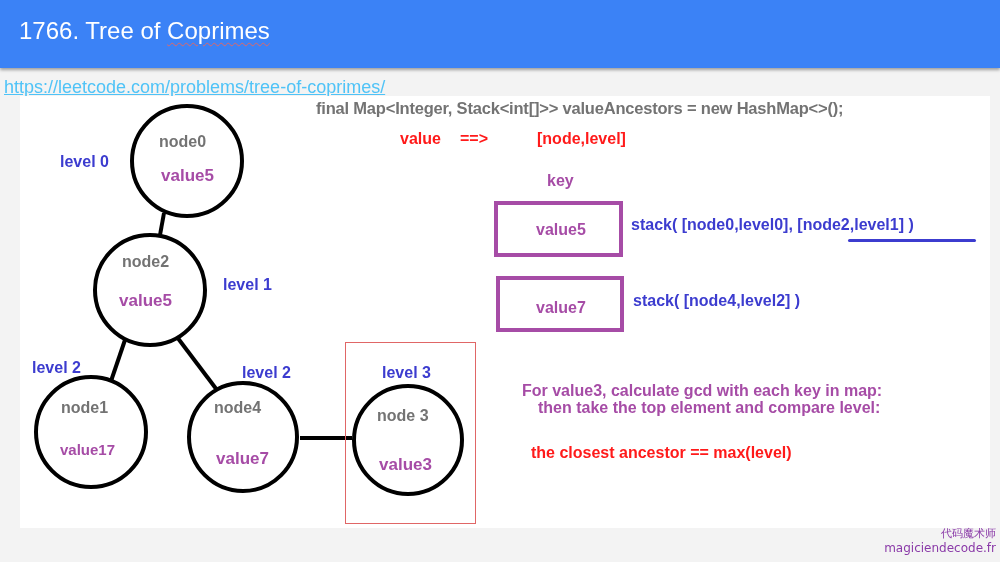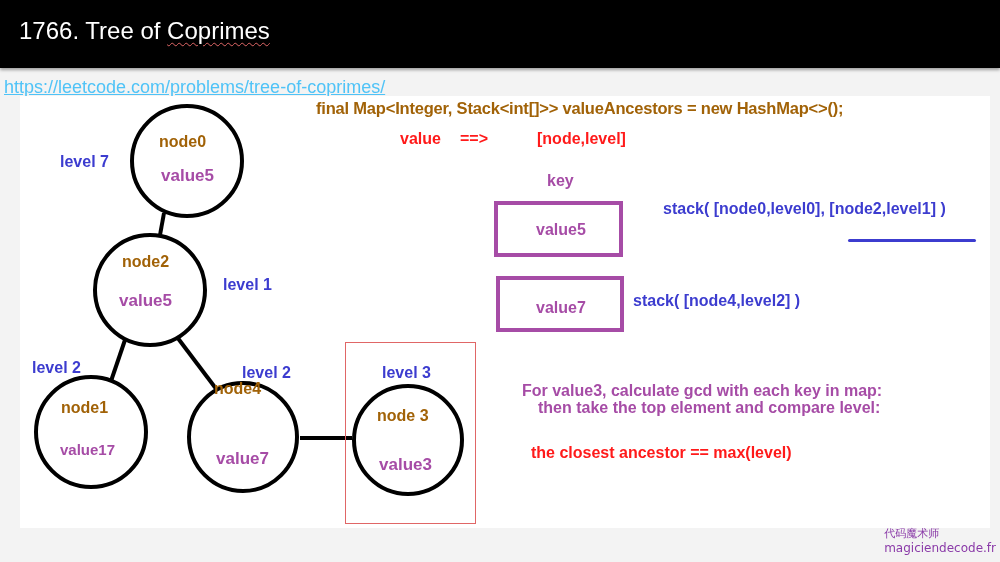--- a/index.html
+++ b/index.html
@@ -1,32 +1,32 @@
 <!DOCTYPE html>
 <html><head>
 <meta charset="utf-8">
 <style>
   html, body { margin:0; padding:0; }
   body { width:1000px; height:562px; position:relative; overflow:hidden; background:#f3f3f3; font-family:"Liberation Sans", sans-serif; }
-  .header { position:absolute; left:0; top:0; width:1000px; height:68px; background:#000000; box-shadow:0 2px 3px rgba(0,0,0,0.35); }
+  .header { position:absolute; left:0; top:0; width:1000px; height:68px; background:#3b82f6; box-shadow:0 2px 3px rgba(0,0,0,0.35); }
   .header-title { position:absolute; left:19px; top:17px; color:#fff; font-size:24px; font-family:"Liberation Sans", sans-serif; }
   .header-title .sq { text-decoration: underline wavy #e06666; text-decoration-thickness:1px; text-underline-offset:3px; }
   .link { position:absolute; left:4px; top:77px; color:#4fc3f7; font-size:18px; text-decoration:underline;text-align:right; }
   .panel { position:absolute; left:20px; top:96px; width:970px; height:432px; background:#fff; }
   .footer-strip { position:absolute; left:0; top:533px; width:1000px; height:29px; background:#f3f3f3; }
   .abs { position:absolute; white-space:nowrap; font-weight:bold; }
   svg.tree { position:absolute; left:0; top:0; }
-  .code { font-size:16px; color:#a16207; }
+  .code { font-size:16px; color:#737373; }
   .red { color:#ff1a1a; font-size:16px; }
   .purple { color:#a64ca6; font-size:16px; }
   .blue { color:#3c3ccf; font-size:16px; }
   .keybox { position:absolute; border:4px solid #a64ca6; background:#fff; box-sizing:border-box; }
   .keybox span { position:absolute; font-weight:bold; color:#a64ca6; font-size:16px; }
   .highlight-box { position:absolute; left:345px; top:342px; width:131px; height:182px; border:1px solid #e06666; box-sizing:border-box; }
-  .watermark { position:absolute; right:4px; top:526px; text-align:left; color:#8a3aa8; font-size:12px; line-height:15px; font-family:"DejaVu Sans", sans-serif; }
+  .watermark { position:absolute; right:4px; top:526px; text-align:right; color:#8a3aa8; font-size:12px; line-height:15px; font-family:"DejaVu Sans", sans-serif; }
 </style>
 </head>
 <body>
 
 <div class="header">
   <div class="header-title"><span>1766. Tree of </span><span class="sq">Coprimes</span></div>
 </div>
 
 <a class="link">https://leetcode.com/problems/tree-of-coprimes/</a>
 
@@ -44,49 +44,49 @@
     <circle cx="91" cy="432" r="55" fill="#fff"></circle>
     <circle cx="243" cy="437" r="54" fill="#fff"></circle>
     <circle cx="408" cy="440" r="54" fill="#fff"></circle>
   </g>
 </svg>
 
 <div class="highlight-box"></div>
 
 <div class="abs code" style="left:159px;top:133px;">node0</div>
 <div class="abs purple" style="left:161px;top:166px;font-size:17px;">value5</div>
-<div class="abs blue" style="left:60px;top:153px;">level 7</div>
+<div class="abs blue" style="left:60px;top:153px;">level 0</div>
 
 <div class="abs code" style="left:122px;top:253px;">node2</div>
 <div class="abs purple" style="left:119px;top:291px;font-size:17px;">value5</div>
 <div class="abs blue" style="left:223px;top:276px;">level 1</div>
 
 <div class="abs code" style="left:61px;top:399px;text-align:right;">node1</div>
 <div class="abs purple" style="left:60px;top:441px;font-size:15px;">value17</div>
 <div class="abs blue" style="left:32px;top:359px;">level 2</div>
 
-<div class="abs code" style="left:214px;top:380px;text-align:right;">node4</div>
+<div class="abs code" style="left:214px;top:399px;text-align:right;">node4</div>
 <div class="abs purple" style="left:216px;top:449px;font-size:17px;">value7</div>
 <div class="abs blue" style="left:242px;top:364px;">level 2</div>
 
 <div class="abs code" style="left:377px;top:407px;">node 3</div>
 <div class="abs purple" style="left:379px;top:455px;font-size:17px;">value3</div>
 <div class="abs blue" style="left:382px;top:364px;">level 3</div>
 
 <div class="abs code" style="left:316px;top:99px;font-size:16.5px;letter-spacing:-0.2px;">final Map&lt;Integer, Stack&lt;int[]&gt;&gt; valueAncestors = new HashMap&lt;&gt;();</div>
 <div class="abs red" style="left:400px;top:130px;">value</div>
 <div class="abs red" style="left:460px;top:130px;">==&gt;</div>
 <div class="abs red" style="left:511px;top:130px;margin-left:26px;">[node,level]</div>
 
 <div class="abs purple" style="left:527px;top:172px;margin-left:20px;">key</div>
 
 <div class="keybox" style="left:494px;top:201px;width:129px;height:56px;">
   <span style="left:38px;top:16px;">value5</span>
 </div>
-<div class="abs blue" style="left:631px;top:200px;margin-left:32px;">
+<div class="abs blue" style="left:631px;top:216px;">
   <span>stack(  [node0,level0], </span><span>[node2,level1]</span><span> )</span>
 </div>
 <div style="position:absolute;left:848px;top:239px;width:128px;height:3px;background:#3c3ccf;border-radius:2px;"></div>
 
 <div class="keybox" style="left:496px;top:276px;width:128px;height:56px;">
   <span style="left:36px;top:19px;">value7</span>
 </div>
 <div class="abs blue" style="left:633px;top:292px;">stack( [node4,level2] )</div>
 
 <div class="abs purple" style="left:522px;top:382px;">For value3, calculate gcd with each key in map:</div>

